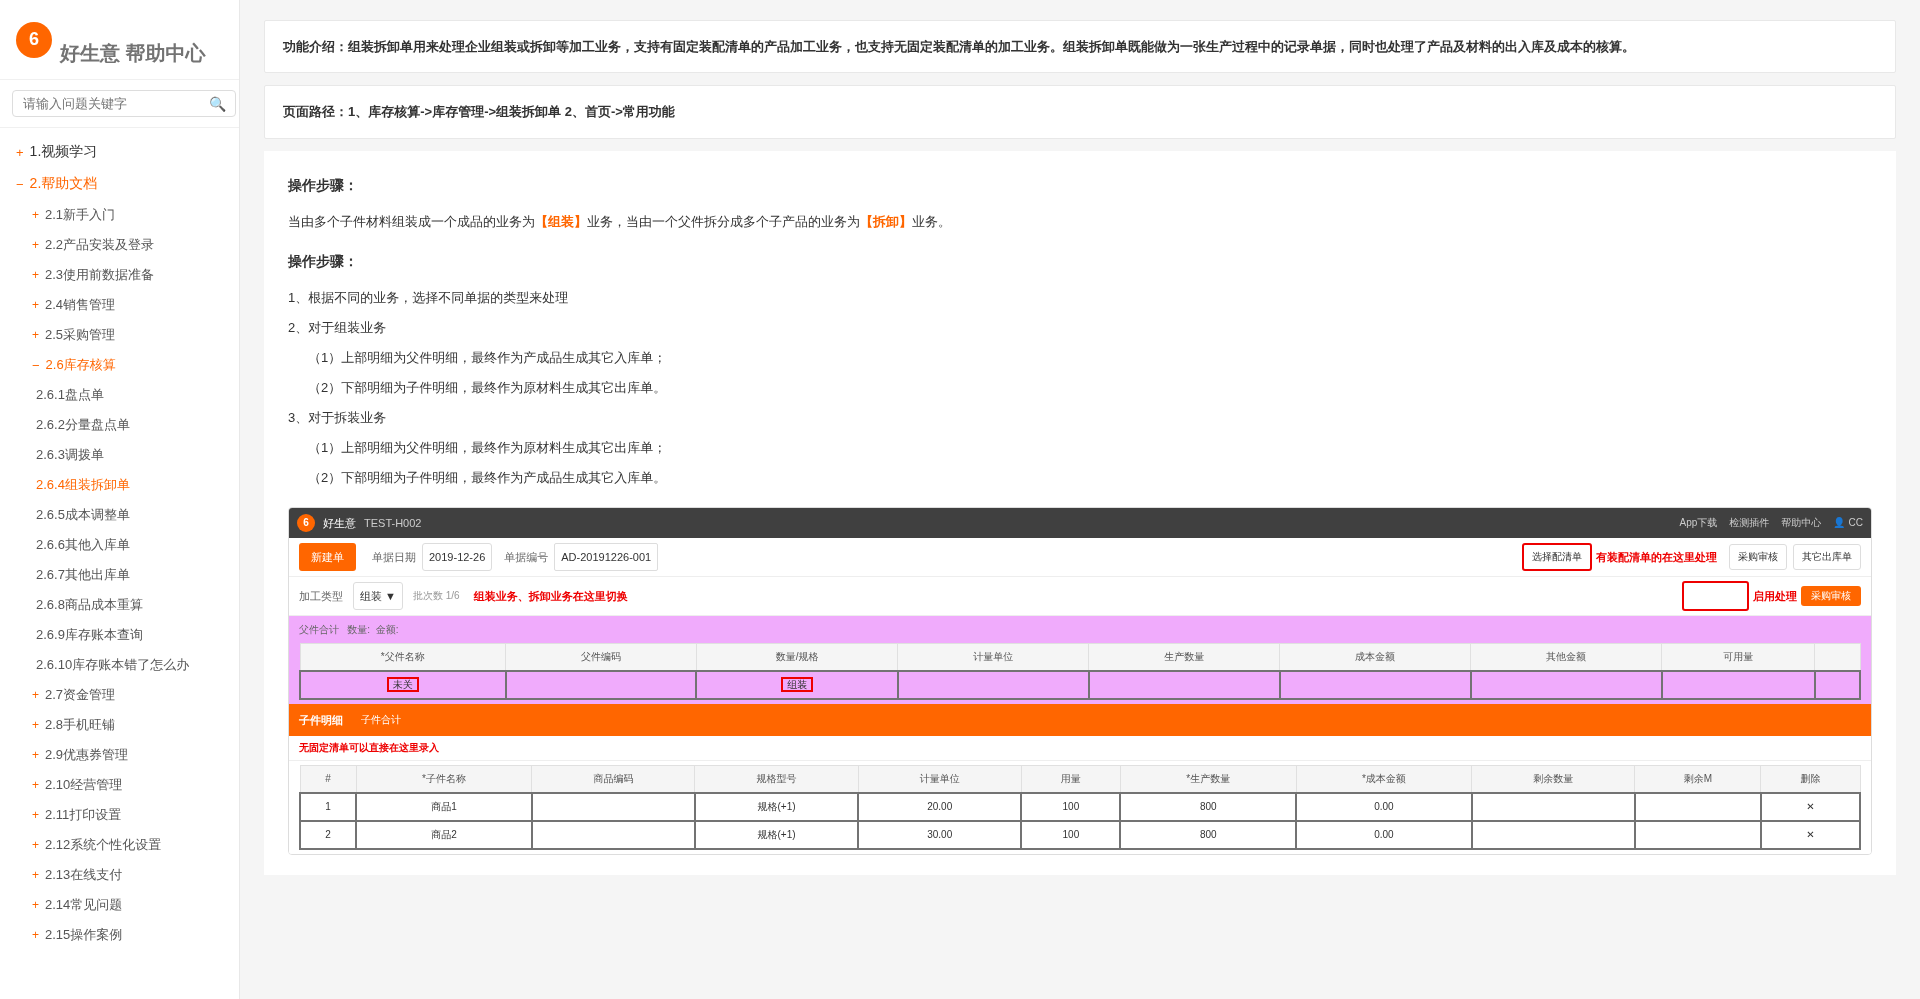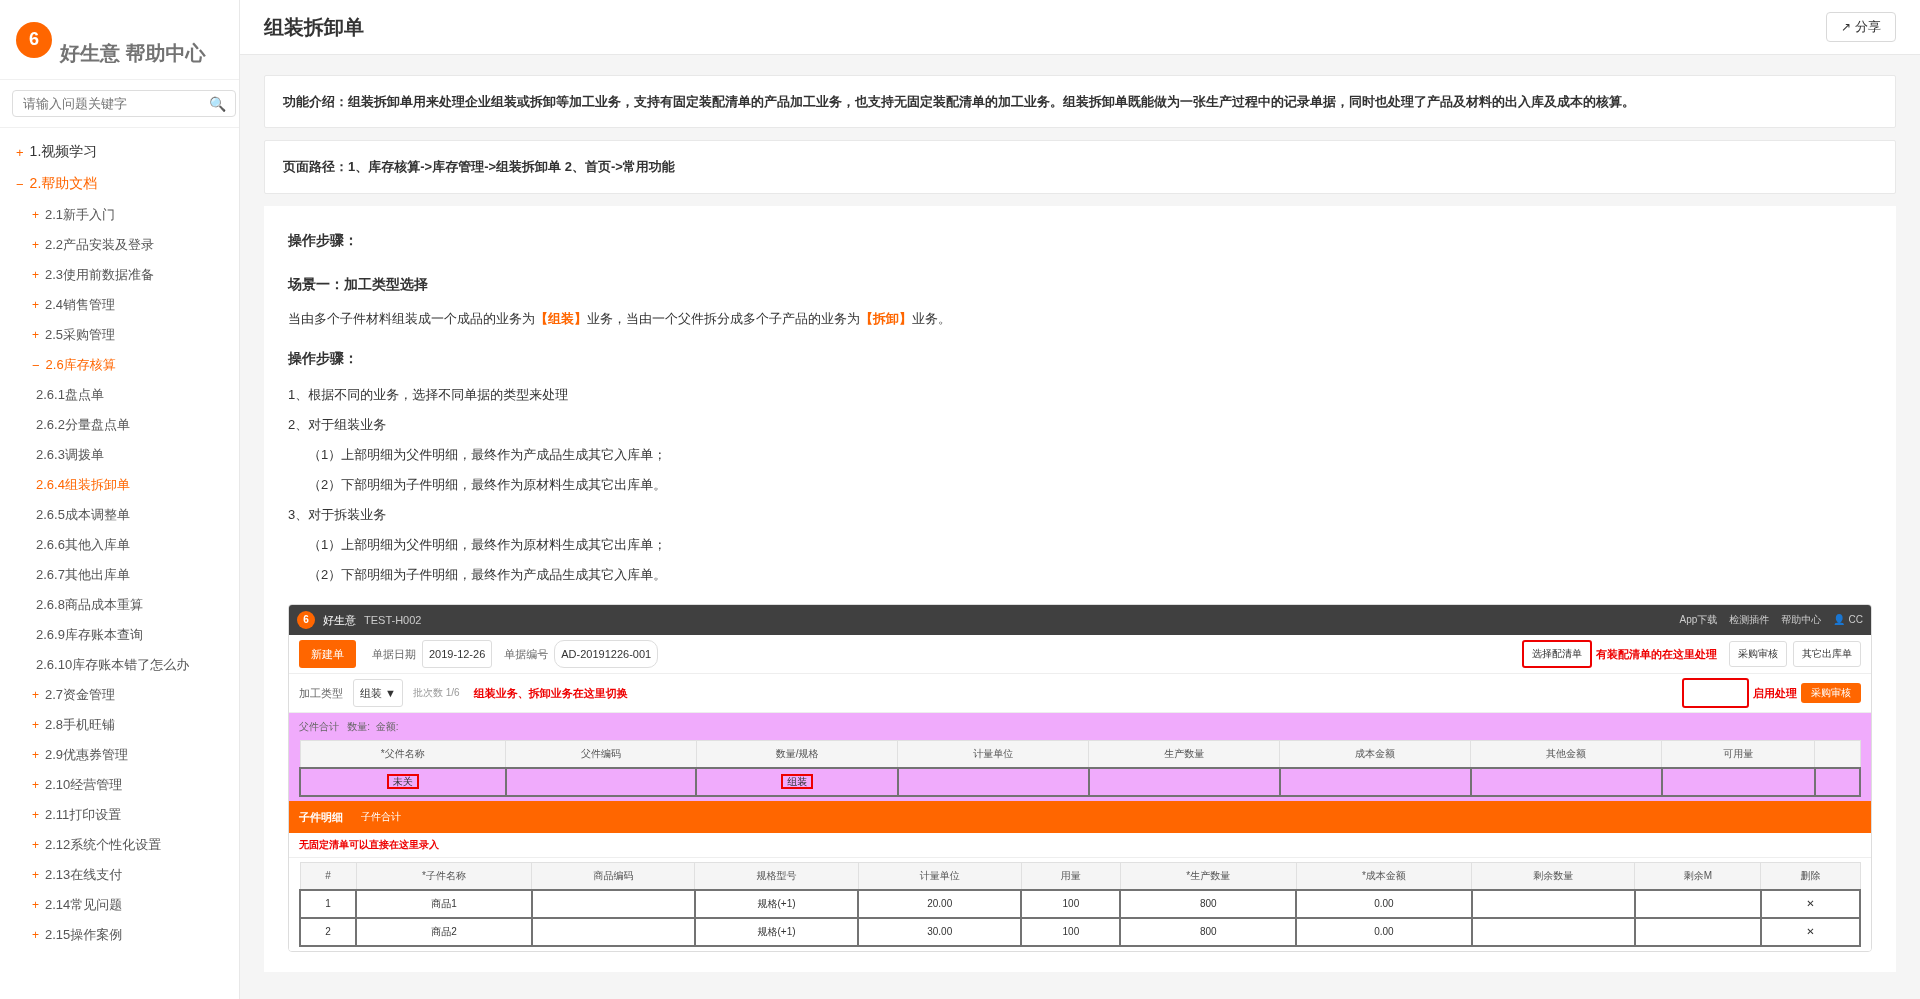--- a/index.html
+++ b/index.html
@@ -264,45 +264,35 @@
       <span>2.14常见问题</span>
     </div>
     <div class="nav-sub-item" style="padding-left:32px;">
       <span class="sub-plus">+</span>
       <span>2.15操作案例</span>
     </div>
   </div>
 </div>
 
 <div id="main">
-  <div id="main-header">
-    <span id="page-title">组装拆卸单</span>
-    <button id="share-btn">
-      <span style="font-size:12px;">↗</span>
-      <span>分享</span>
-    </button>
-  </div>
 
   <div id="main-body">
 
     <div class="info-block">
       <span>功能介绍：组装拆卸单用来处理企业组装或拆卸等加工业务，支持有固定装配清单的产品加工业务，也支持无固定装配清单的加工业务。组装拆卸单既能做为一张生产过程中的记录单据，同时也处理了产品及材料的出入库及成本的核算。</span>
     </div>
 
 
     <div class="info-block">
       <span>页面路径：1、库存核算-&gt;库存管理-&gt;组装拆卸单 2、首页-&gt;常用功能</span>
     </div>
 
     <div class="content-block">
       <div class="section-heading">操作步骤：</div>
 
-      <div class="scene-heading">
-        <strong>场景一：加工类型选择</strong>
-      </div>
 
       <p>
         当由多个子件材料组装成一个成品的业务为<span class="highlight bold">【组装】</span>业务，当由一个父件拆分成多个子产品的业务为<span class="highlight bold">【拆卸】</span>业务。
       </p>
 
       <div style="height:12px;"></div>
       <div class="section-heading">操作步骤：</div>
 
       <div class="step-item">1、根据不同的业务，选择不同单据的类型来处理</div>
       <div class="step-item">2、对于组装业务</div>
@@ -325,21 +315,21 @@
               <span>帮助中心</span>
               <span>👤 CC</span>
             </div>
           </div>
 
           <div style="background:#fff;border-bottom:1px solid #eee;display:flex;align-items:center;padding:5px 10px;gap:6px;font-size:11px;">
             <span style="background:#f60;color:#fff;padding:3px 12px;border-radius:3px;cursor:pointer;">新建单</span>
             <span style="color:#666;margin-left:10px;">单据日期</span>
             <span style="border:1px solid #ddd;padding:2px 6px;border-radius:3px;">2019-12-26</span>
             <span style="color:#666;margin-left:6px;">单据编号</span>
-            <span style="border:1px solid #ddd;padding:2px 6px;border-radius:10px;">AD-20191226-001</span>
+            <span style="border:1px solid #ddd;padding:2px 6px;border-radius:2px;">AD-20191226-001</span>
 
             <span style="margin-left:auto;display:flex;align-items:center;gap:4px;">
               <span style="border:2px solid #e00;padding:2px 8px;border-radius:3px;font-size:10px;color:#333;">选择配清单</span>
               <span style="color:#e00;font-size:11px;font-weight:bold;">有装配清单的在这里处理</span>
             </span>
             <span style="border:1px solid #ddd;padding:2px 8px;border-radius:3px;font-size:10px;cursor:pointer;margin-left:6px;">采购审核</span>
             <span style="border:1px solid #ddd;padding:2px 8px;border-radius:3px;font-size:10px;cursor:pointer;">其它出库单</span>
           </div>
 
           <div style="background:#fff;border-bottom:1px solid #eee;display:flex;align-items:center;padding:4px 10px;gap:10px;font-size:11px;">

